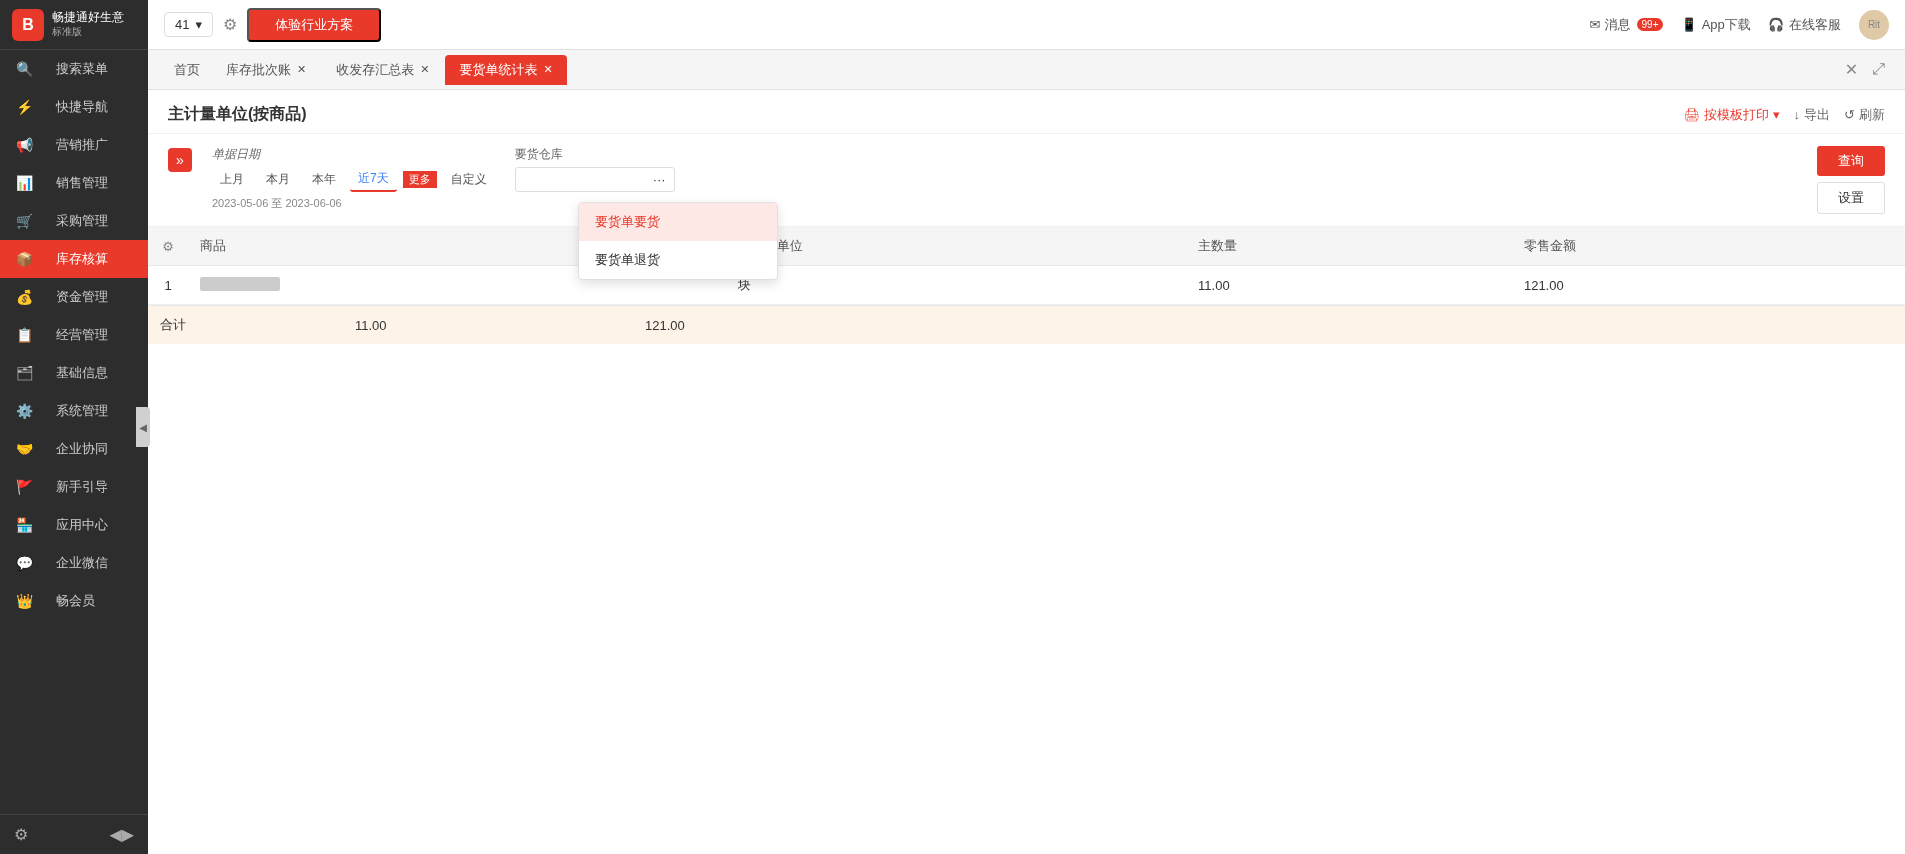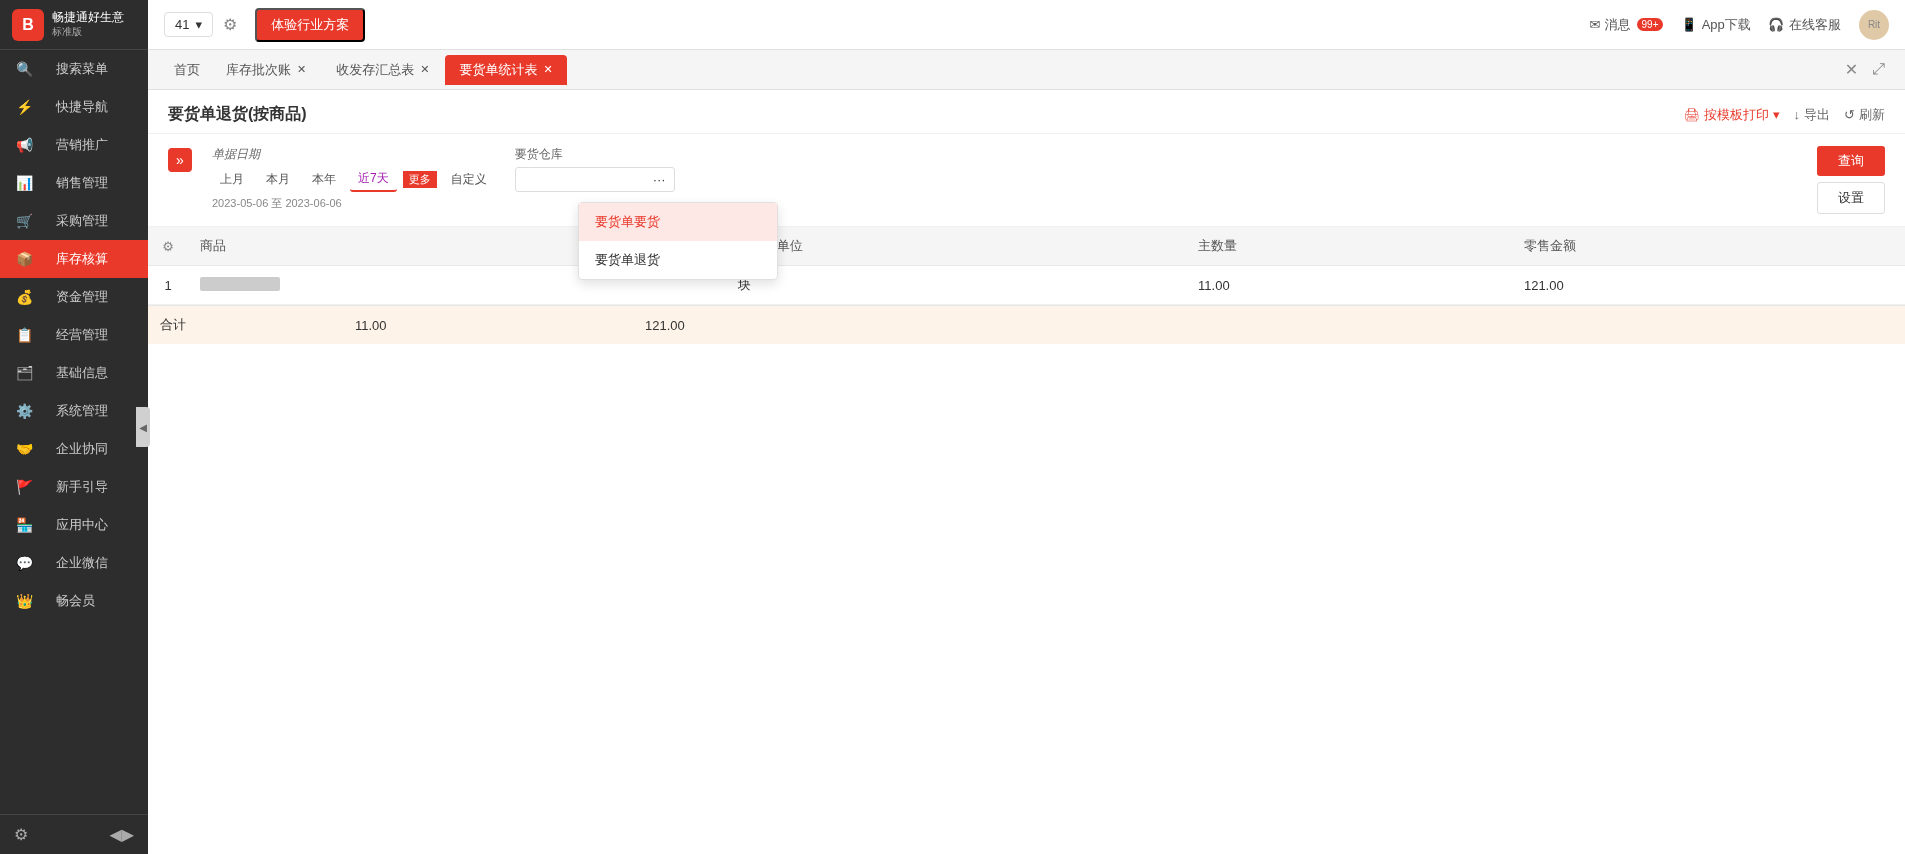--- a/index.html
+++ b/index.html
@@ -90,21 +90,21 @@
     .topbar-left { display: flex; align-items: center; flex: 1; }
     .topbar-org {
       display: flex; align-items: center; gap: 6px;
       border: 1px solid #ddd; border-radius: 4px;
       padding: 4px 10px; font-size: 13px; cursor: pointer; color: #333;
       margin-right: 10px;
     }
     .topbar-gear { color: #888; cursor: pointer; font-size: 16px; margin-right: 10px; }
     .topbar-trial {
       background: #e8392a; color: #fff;
-      padding: 6px 14px; border-radius: 4px; font-size: 13px; cursor: pointer; margin-left: 8px;
+      padding: 6px 26px; border-radius: 4px; font-size: 13px; cursor: pointer;
     }
     .topbar-right { display: flex; align-items: center; gap: 18px; }
     .topbar-msg, .topbar-app, .topbar-service { display: flex; align-items: center; gap: 4px; color: #555; font-size: 13px; cursor: pointer; }
     .badge {
       background: #e8392a; color: #fff; border-radius: 10px;
       padding: 1px 5px; font-size: 10px; margin-left: 2px;
     }
     .topbar-avatar {
       width: 30px; height: 30px; border-radius: 50%;
       background: #ccc; overflow: hidden;
@@ -169,21 +169,21 @@
       display: flex; align-items: center; justify-content: center;
       color: #fff; cursor: pointer; font-size: 14px; flex-shrink: 0; margin-top: 2px;
     }
     .filter-group { display: flex; flex-direction: column; gap: 4px; }
     .filter-label { color: #666; font-size: 12px; font-style: italic; }
     .filter-date-row { display: flex; align-items: center; gap: 6px; }
     .filter-date-row .date-btn {
       padding: 3px 8px; border-radius: 3px; font-size: 12px; cursor: pointer;
       color: #555; background: transparent; border: none;
     }
-    .filter-date-row .date-btn.active { color: #a21caf; border-bottom: 2px solid #e8392a; }
+    .filter-date-row .date-btn.active { color: #3b82f6; border-bottom: 2px solid #e8392a; }
     .filter-date-row .more-btn {
       background: #e8392a; color: #fff; border-radius: 0;
       padding: 1px 6px; font-size: 11px; cursor: pointer;
     }
     .filter-date-sub { color: #888; font-size: 11px; }
     .filter-input-group { display: flex; flex-direction: column; gap: 4px; min-width: 200px; }
     .filter-input-label { color: #666; font-size: 12px; }
     .filter-input-wrap {
       display: flex; align-items: center;
       border: 1px solid #e8392a; border-radius: 3px;
@@ -402,21 +402,21 @@
     </div>
     <div class="tabbar-actions">
       <span class="tabbar-btn">✕</span>
       <span class="tabbar-btn">⤢</span>
     </div>
   </div>
 
   <div class="content">
 
     <div class="page-header">
-      <h2 class="page-title">要货单退货(按商品)</h2>
+      <h2 class="page-title">主计量单位(按商品)</h2>
       <div class="page-actions">
         <div class="page-action-btn primary">
           <span>🖨</span>
           <span>按模板打印</span>
           <span>▾</span>
         </div>
         <div class="page-action-btn">
           <span>↓</span>
           <span>导出</span>
         </div>

